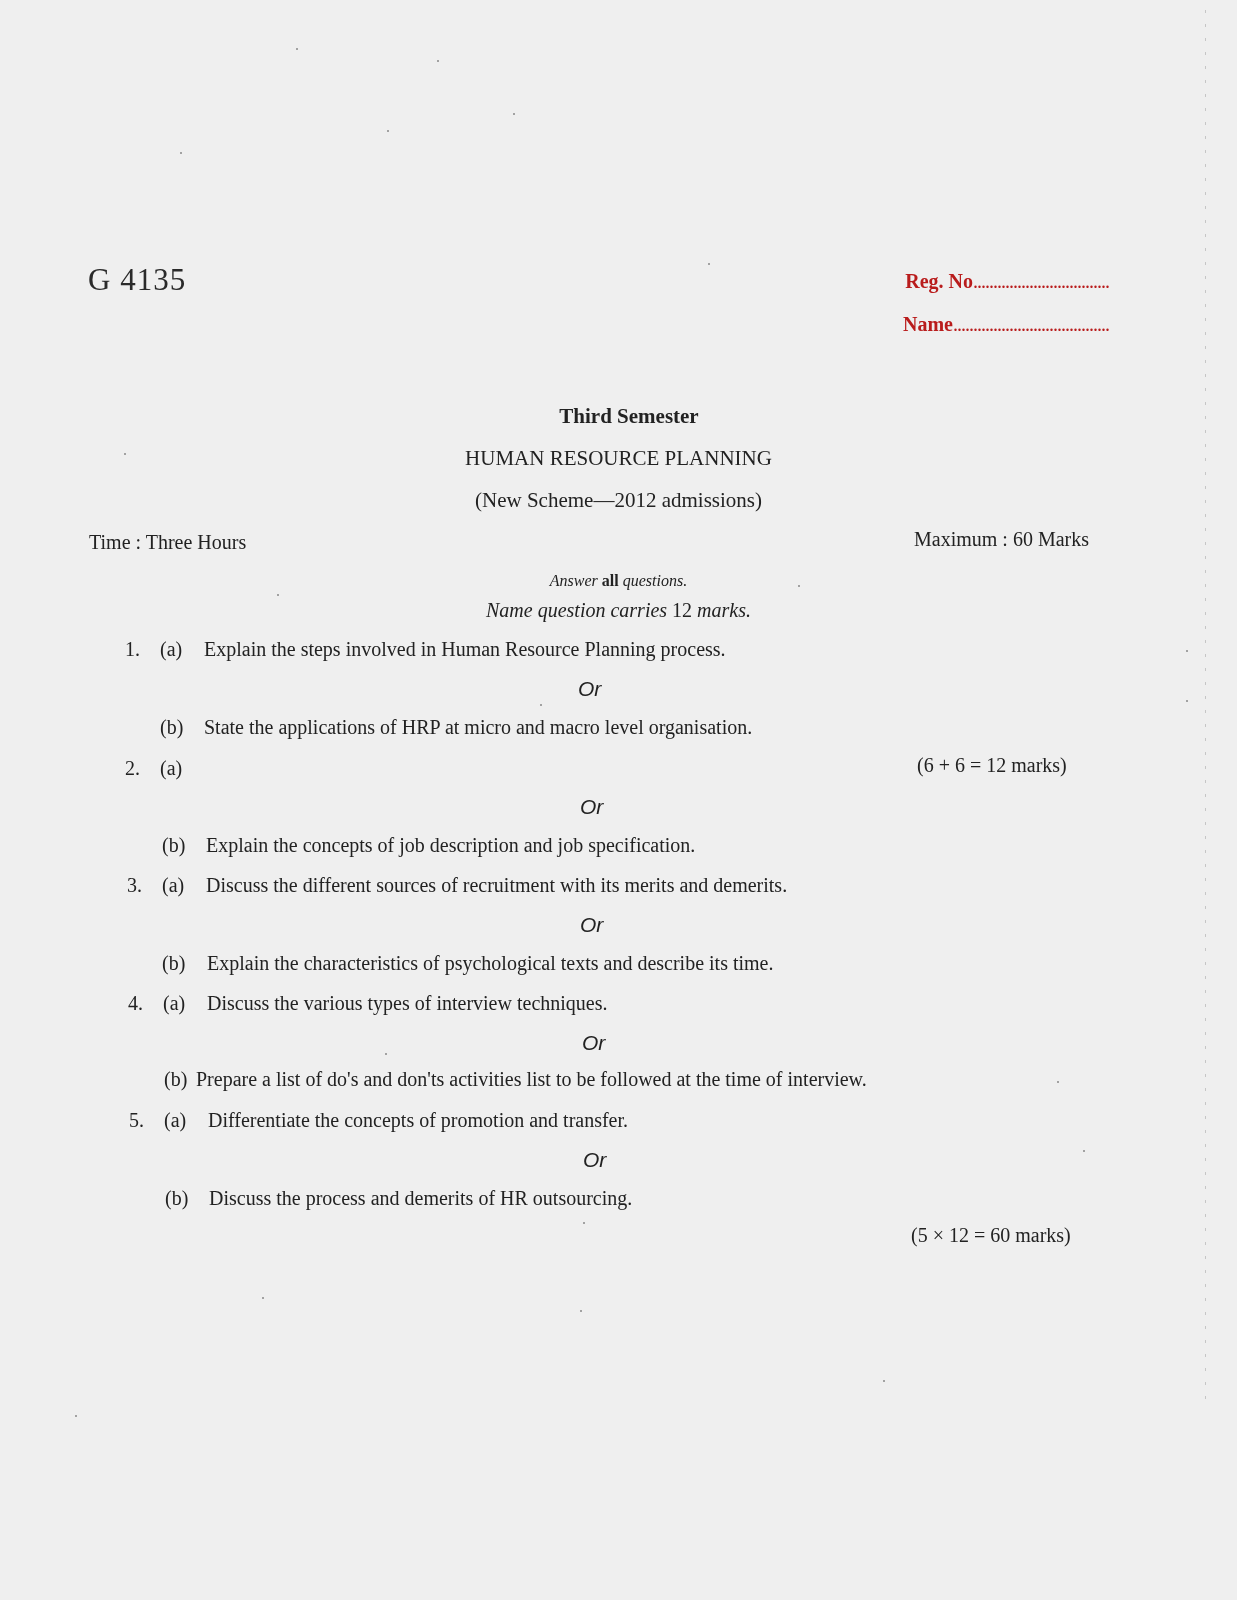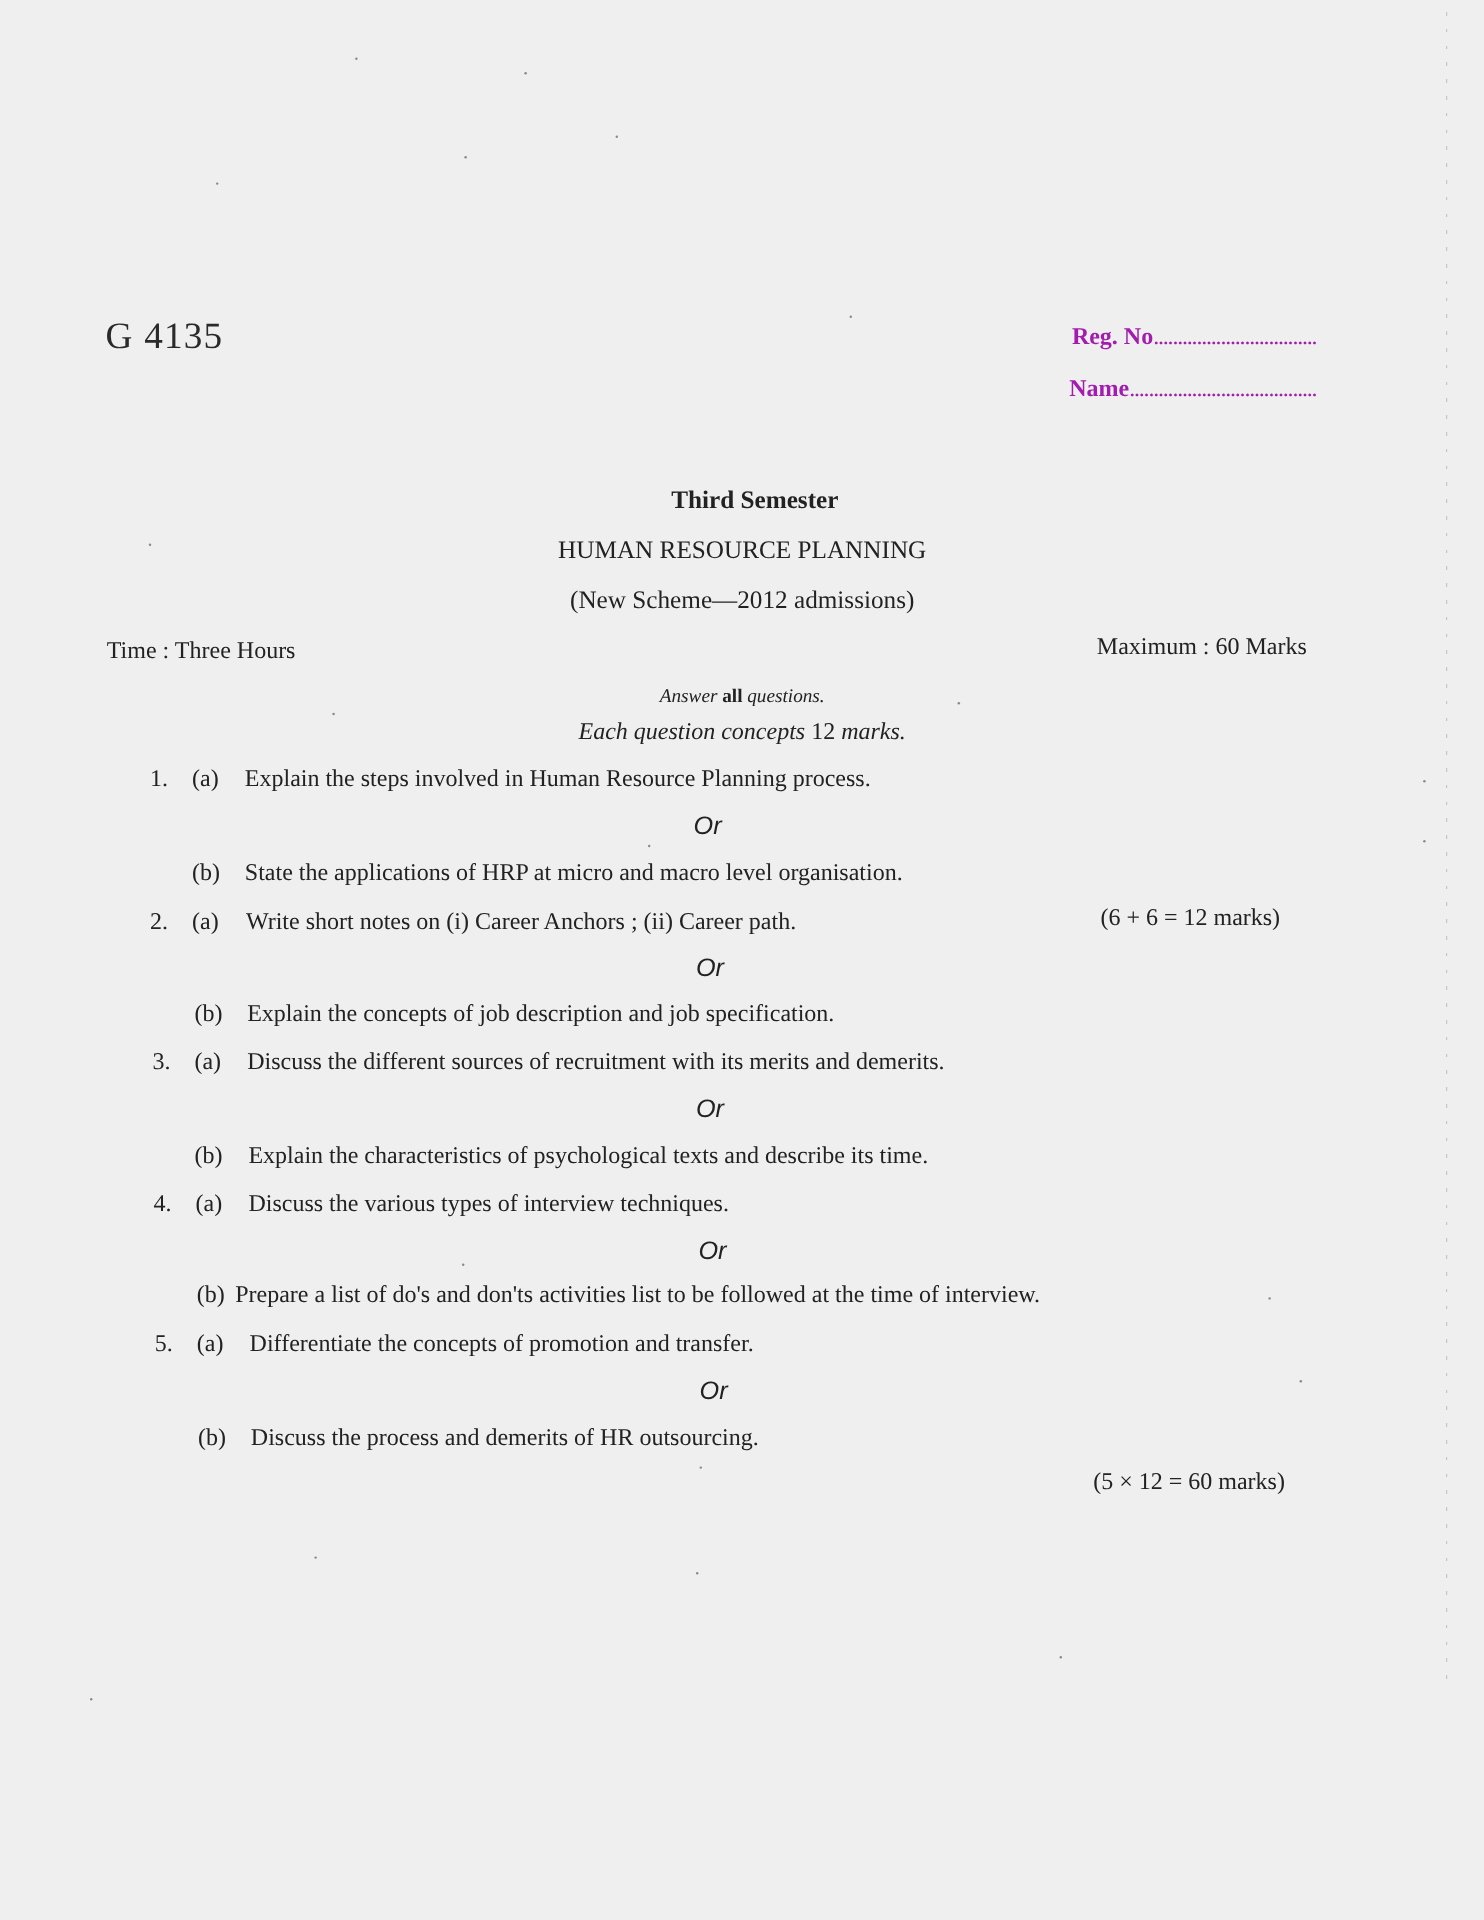--- a/index.html
+++ b/index.html
@@ -20,24 +20,24 @@
       inset: 0;
     }
     .abs { position: absolute; white-space: nowrap; }
     .code {
       left: 88px; top: 262px;
       font-size: 31px;
       letter-spacing: 1px;
       color: #2a2a2a;
     }
     .reg, .name {
-      right: 140px;
+      right: 128px;
       font-size: 20px;
       font-weight: bold;
-      color: #a21caf;
+      color: #b91c1c;
     }
     .reg { top: 270px; }
     .name { top: 313px; }
     .dots { font-weight: normal; letter-spacing: -1px; }
     .center {
       left: 0; right: 0;
       text-align: center;
     }
     .exam-title {
       top: 358px;
@@ -135,33 +135,32 @@
   <div class="abs center subject">HUMAN RESOURCE PLANNING</div>
   <div class="abs center scheme">(New Scheme—2012 admissions)</div>
 
   <div class="abs time">Time : Three Hours</div>
   <div class="abs maxmarks">Maximum : 60 Marks</div>
 
   <div class="abs center instr1">
     <span>Answer </span><b>all</b><span> questions.</span>
   </div>
   <div class="abs center instr2">
-    <span>Each question concepts </span><span class="num">12</span><span> marks.</span>
+    <span>Name question carries </span><span class="num">12</span><span> marks.</span>
   </div>
 
   <div class="abs q-num" style="left:125px; top:638px;">1.</div>
   <div class="abs q-part" style="left:160px; top:638px;">(a)</div>
   <div class="abs q-text" style="left:204px; top:638px;">Explain the steps involved in Human Resource Planning process.</div>
   <div class="abs or" style="left:578px; top:677px;">Or</div>
   <div class="abs q-part" style="left:160px; top:716px;">(b)</div>
   <div class="abs q-text" style="left:204px; top:716px;">State the applications of HRP at micro and macro level organisation.</div>
 
   <div class="abs q-num" style="left:125px; top:757px;">2.</div>
   <div class="abs q-part" style="left:160px; top:757px;">(a)</div>
-  <div class="abs q-text" style="left:205px; top:757px;">Write short notes on (i) Career Anchors ; (ii) Career path.</div>
   <div class="abs marks" style="left:917px; top:754px;">(6 + 6 = 12 marks)</div>
   <div class="abs or" style="left:580px; top:795px;">Or</div>
   <div class="abs q-part" style="left:162px; top:834px;">(b)</div>
   <div class="abs q-text" style="left:206px; top:834px;">Explain the concepts of job description and job specification.</div>
 
   <div class="abs q-num" style="left:127px; top:874px;">3.</div>
   <div class="abs q-part" style="left:162px; top:874px;">(a)</div>
   <div class="abs q-text" style="left:206px; top:874px;">Discuss the different sources of recruitment with its merits and demerits.</div>
   <div class="abs or" style="left:580px; top:913px;">Or</div>
   <div class="abs q-part" style="left:162px; top:952px;">(b)</div>

